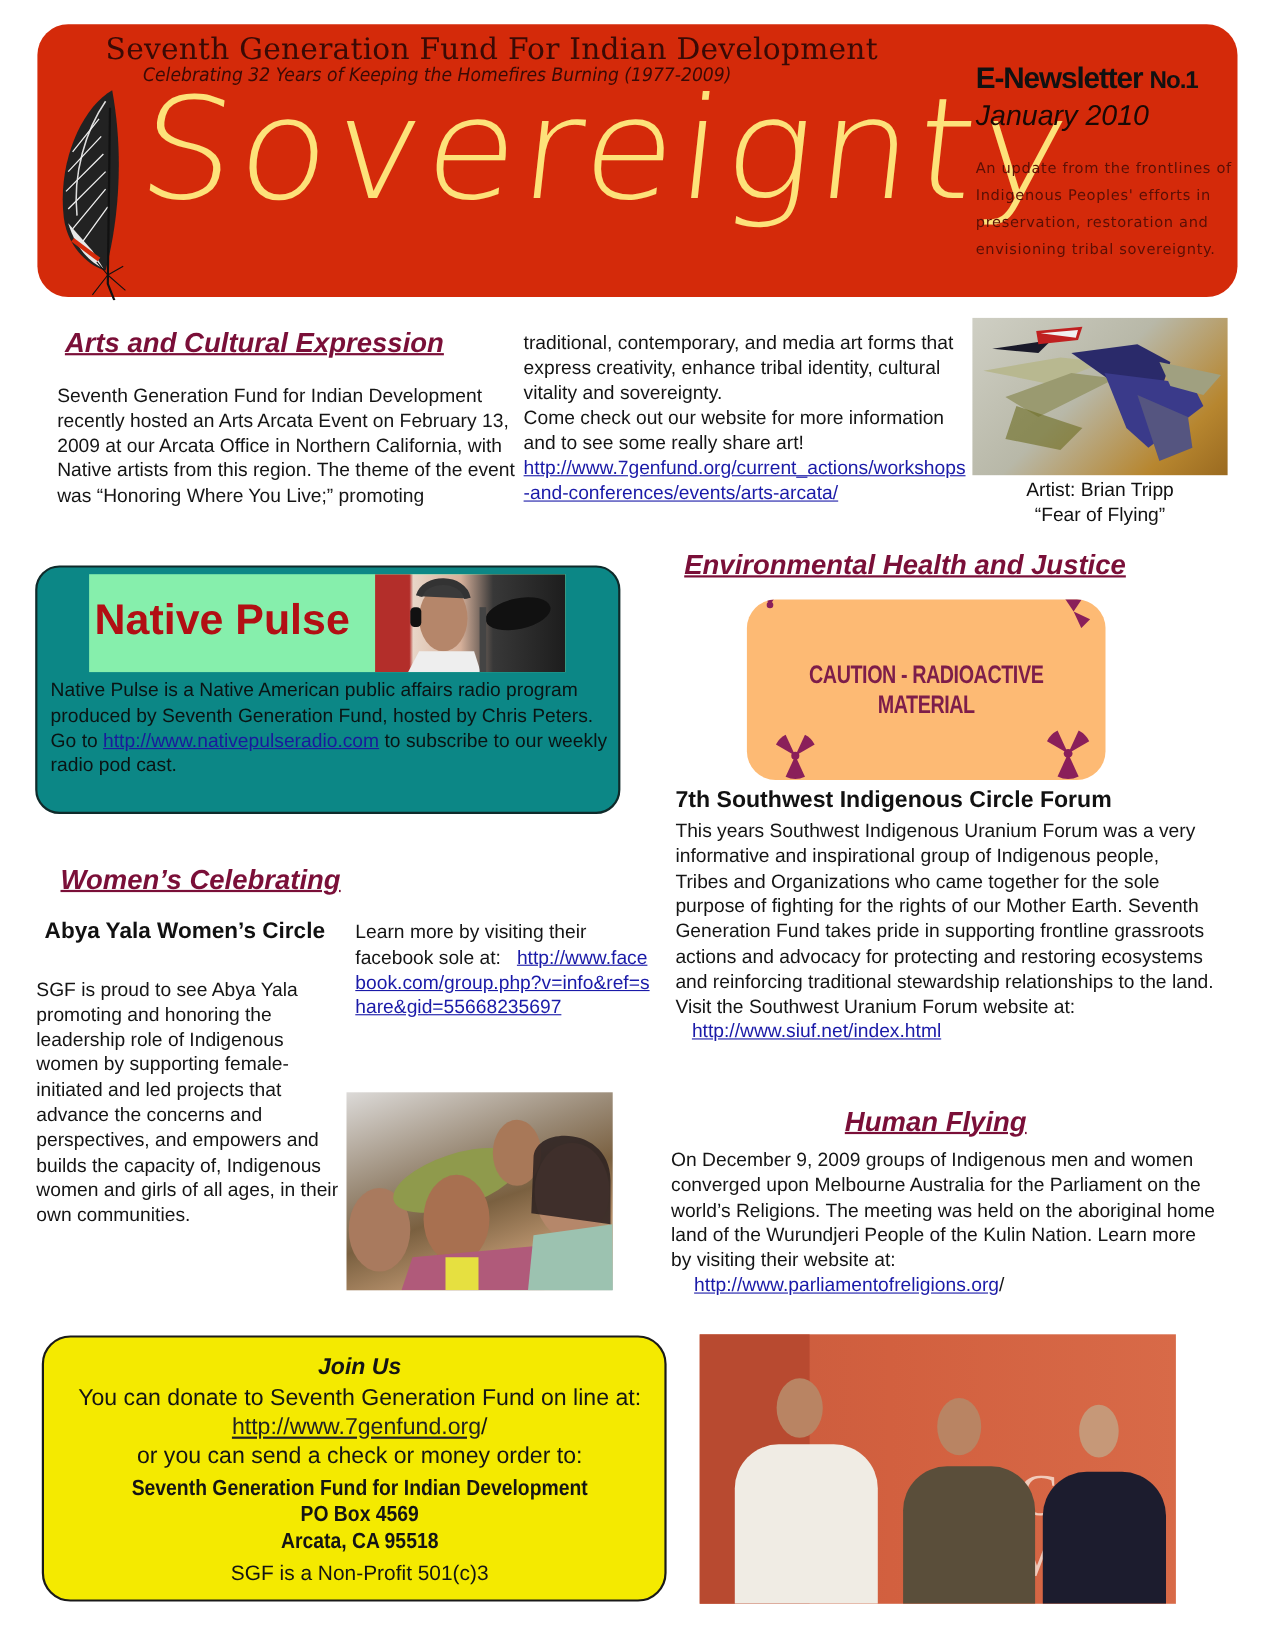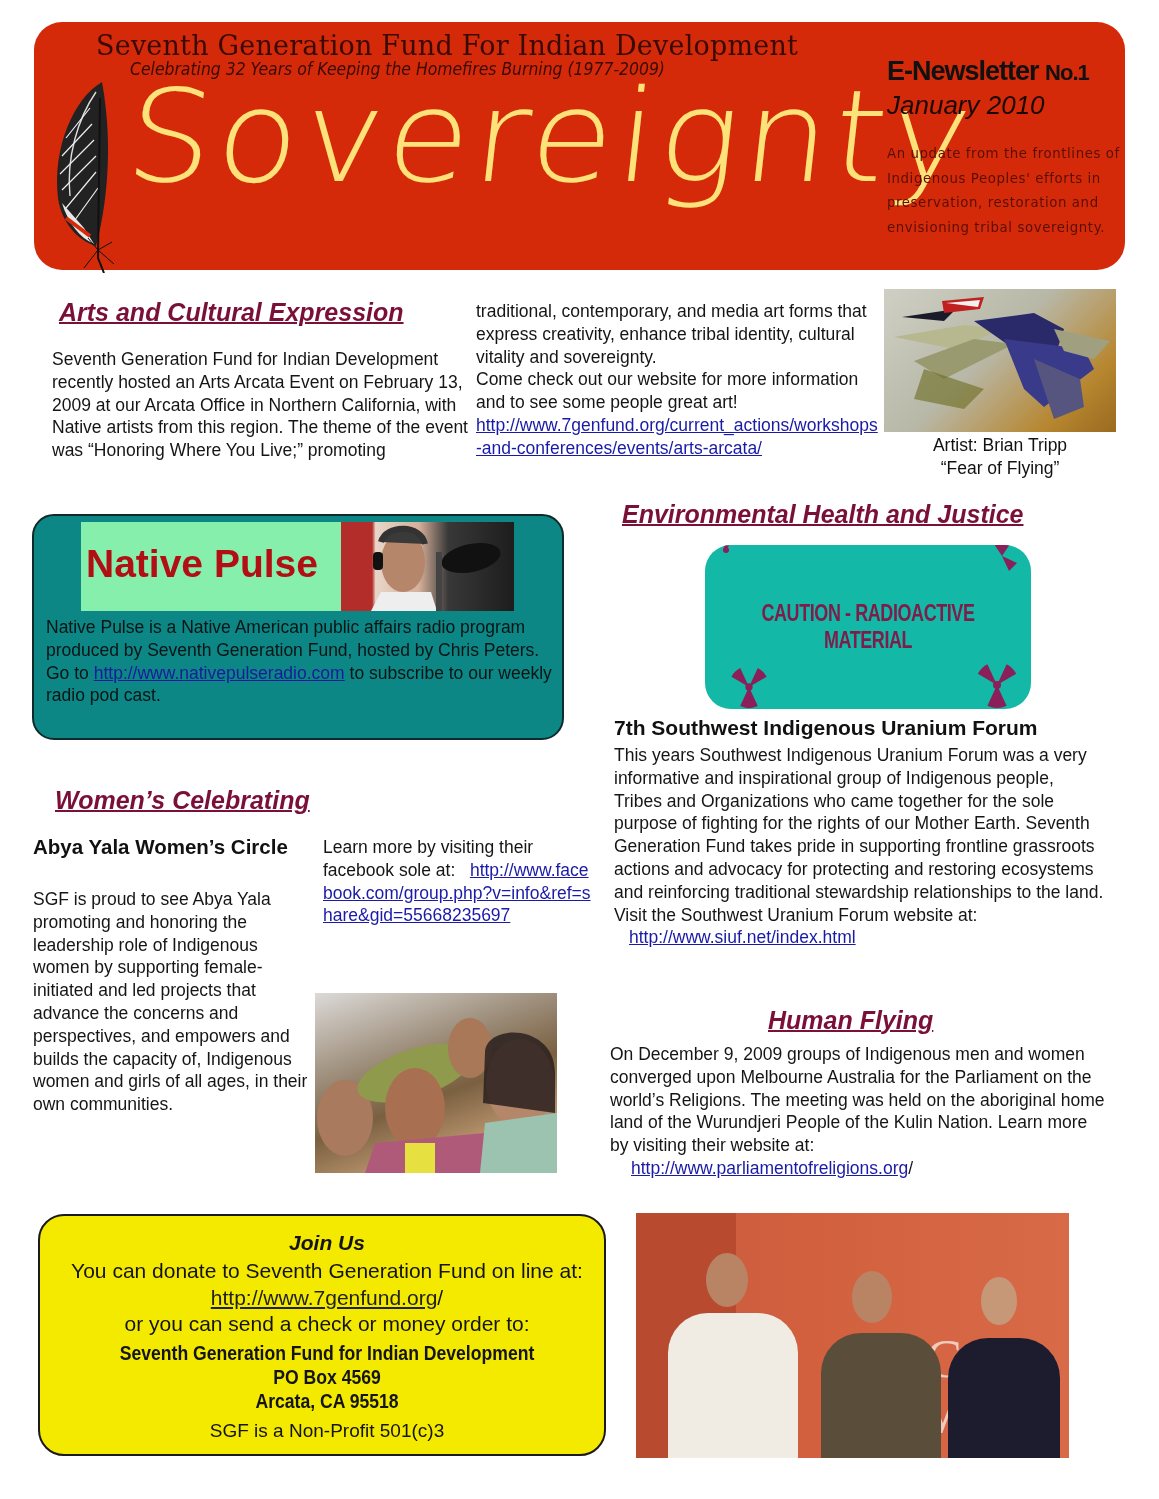--- a/index.html
+++ b/index.html
@@ -31,29 +31,29 @@
   
   #pulse-box { left: 32px; top: 514px; width: 532px; height: 226px; background: #0c8786; border: 2px solid #0f2a2a; border-radius: 22px; }
   #pulse-banner { left: 81px; top: 522px; width: 433px; height: 89px; background: #86efac; overflow: hidden; }
   #pulse-logo-text { left: 5px; top: 20px; font-size: 39px; font-weight: bold; color: #b20f14; white-space: nowrap; }
   #pulse-photo { left: 260px; top: 0; width: 173px; height: 89px; background: linear-gradient(90deg, #b32e2a 0%, #b32e2a 18%, #e8d6c8 20%, #d6b09a 45%, #383838 62%, #1d1d1d 100%); }
   #pulse-text { left: 46px; top: 616px; width: 510px; font-size: 17.5px; line-height: 22.8px; color: #0a1414; }
   #pulse-text a.link { color: #1a1a9c; }
 
   
   #env-head { left: 622px; top: 500px; }
-  #caution-img { left: 705px; top: 545px; width: 326px; height: 164px; background: #14b8a6; border-radius: 26px; overflow: hidden; }
+  #caution-img { left: 679px; top: 545px; width: 326px; height: 164px; background: #fdba74; border-radius: 26px; overflow: hidden; }
   #caution-text { left: 0; top: 55px; width: 326px; text-align: center; font-family: "Liberation Sans", sans-serif; font-weight: bold; font-size: 23px; color: #7d1d4a; letter-spacing: -0.5px; transform: scaleX(0.78); }
   .rad { position: absolute; width: 30px; height: 30px; }
   #uranium-title { left: 614px; top: 716px; font-size: 21px; font-weight: bold; color: #111; white-space: nowrap; }
   #uranium-text { left: 614px; top: 744px; width: 490px; }
 
   
   #women-head { left: 55px; top: 786px; }
-  #abya-title { left: 33px; top: 834px; width: 270px; font-size: 20.5px; font-weight: bold; line-height: 25px; color: #111; }
+  #abya-title { left: 33px; top: 834px; width: 270px; font-size: 20.5px; font-weight: bold; line-height: 25px; color: #111; text-align: center; }
   #abya-text { left: 33px; top: 888px; width: 275px; }
   #fb-text { left: 323px; top: 836px; width: 270px; }
   #women-photo { left: 315px; top: 993px; width: 242px; height: 180px; background: linear-gradient(160deg, #dcdad8 0%, #9a8a76 35%, #7a6040 55%, #b48f6a 75%, #8fb09e 100%); overflow: hidden; }
 
   
   #hr-head { left: 768px; top: 1006px; }
   #hr-text { left: 610px; top: 1043px; width: 500px; }
 
   
   #join-box { left: 38px; top: 1214px; width: 568px; height: 242px; background: #f4ea00; border: 2px solid #1a1a1a; border-radius: 26px; }
@@ -85,21 +85,21 @@
 <div id="tagline" class="abs">Celebrating 32 Years of Keeping the Homefires Burning (1977-2009)</div>
 <div id="masthead" class="abs">Sovereignty</div>
 <div id="enews-title" class="abs"><span>E-Newsletter</span> <span class="no">No.1</span></div>
 <div id="enews-date" class="abs">January 2010</div>
 <div id="enews-desc" class="abs">An update from the frontlines of Indigenous Peoples' efforts in preservation, restoration and envisioning tribal sovereignty.</div>
 
 <div id="arts-head" class="abs section-head">Arts and Cultural Expression</div>
 <div id="arts-col1" class="abs body-text">Seventh Generation Fund for Indian Development recently hosted an Arts Arcata Event on February 13, 2009 at our Arcata Office in Northern California, with Native artists from this region. The theme of the event was “Honoring Where You Live;” promoting</div>
 <div id="arts-col2" class="abs body-text">
   <div>traditional, contemporary, and media art forms that express creativity, enhance tribal identity, cultural vitality and sovereignty.</div>
-  <div>Come check out our website for more information and to see some people great art!</div>
+  <div>Come check out our website for more information and to see some really share art!</div>
   <a class="link" style="word-break:break-all;">http://www.7genfund.org/current_actions/workshops-and-conferences/events/arts-arcata/</a>
 </div>
 <div id="art-photo" class="abs">
   <svg width="232" height="143" viewBox="0 0 232 143">
     <polygon points="18,28 72,20 60,32" fill="#1a1a2a"></polygon>
     <polygon points="58,12 100,8 96,20 60,24" fill="#c02020"></polygon>
     <polygon points="62,14 96,11 94,18" fill="#f0f0f0"></polygon>
     <polygon points="10,48 80,36 120,40 70,60" fill="#b8b890"></polygon>
     <polygon points="30,72 90,50 130,55 60,90" fill="#9a9a70"></polygon>
     <polygon points="90,32 150,24 180,40 170,70 130,60" fill="#2a2a6a"></polygon>
@@ -161,21 +161,21 @@
     </svg>
   <svg class="rad" style="left:268px;top:116px;width:48px;height:48px;" viewBox="0 0 30 30">
       <g fill="#8a1f5a">
         <path d="M15 15 L3 8 A14 14 0 0 1 9 2 Z"></path>
         <path d="M15 15 L21 2 A14 14 0 0 1 27 8 Z"></path>
         <path d="M15 15 L21 28 A14 14 0 0 1 9 28 Z"></path>
         <circle cx="15" cy="15" r="2.5"></circle>
       </g>
     </svg>
 </div>
-<div id="uranium-title" class="abs">7th Southwest Indigenous Uranium Forum</div>
+<div id="uranium-title" class="abs">7th Southwest Indigenous Circle Forum</div>
 <div id="uranium-text" class="abs body-text">
   <div>This years Southwest Indigenous Uranium Forum was a very informative and inspirational group of Indigenous people, Tribes and Organizations who came together for the sole purpose of fighting for the rights of our Mother Earth. Seventh Generation Fund takes pride in supporting frontline grassroots actions and advocacy for protecting and restoring ecosystems and reinforcing traditional stewardship relationships to the land. Visit the Southwest Uranium Forum website at:</div>
   <div style="padding-left:15px;"><a class="link">http://www.siuf.net/index.html</a></div>
 </div>
 
 <div id="women-head" class="abs section-head">Women’s Celebrating</div>
 <div id="abya-title" class="abs">Abya Yala Women’s Circle</div>
 <div id="abya-text" class="abs body-text">SGF is proud to see Abya Yala promoting and honoring the leadership role of Indigenous women by supporting female-initiated and led projects that advance the concerns and perspectives, and empowers and builds the capacity of, Indigenous women and girls of all ages, in their own communities.</div>
 <div id="fb-text" class="abs body-text">
   <span>Learn more by visiting their facebook sole at:</span>&nbsp;&nbsp;

